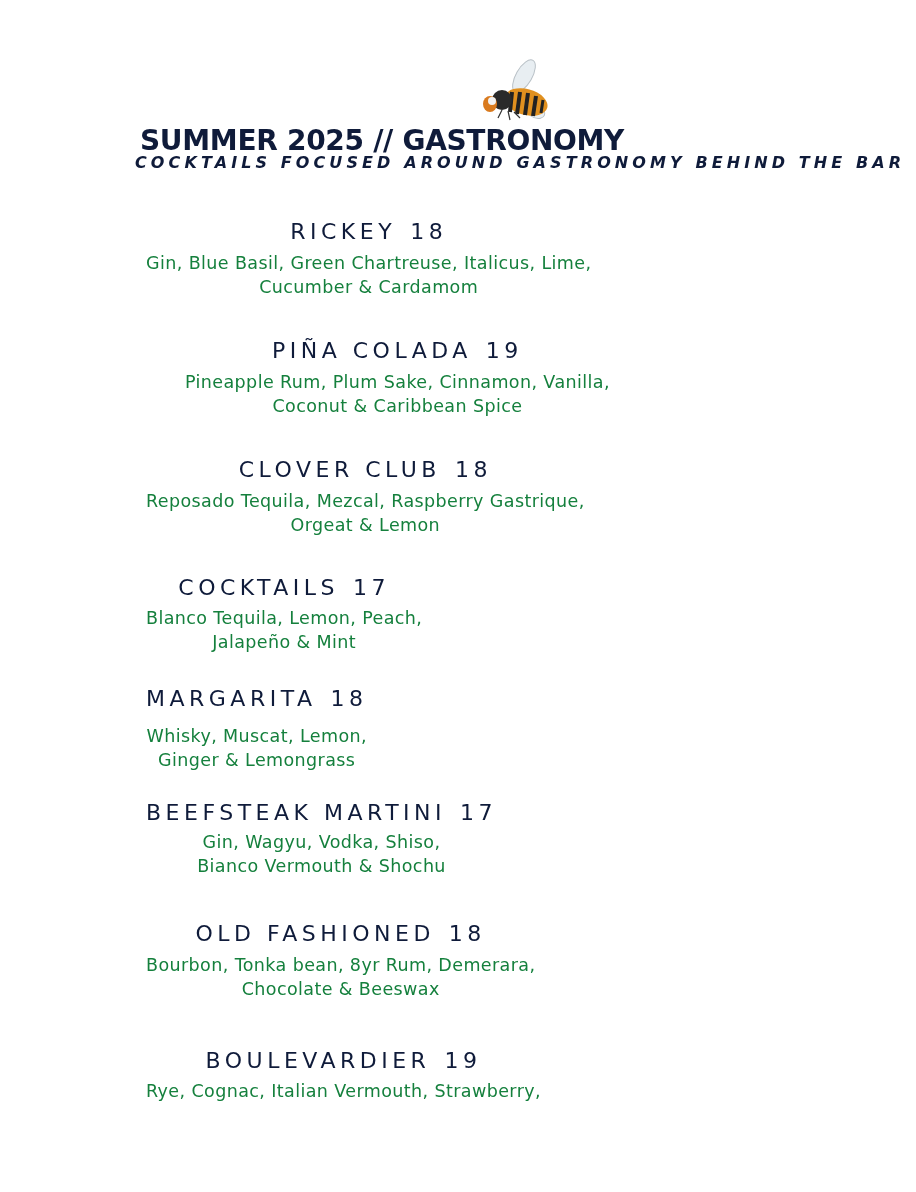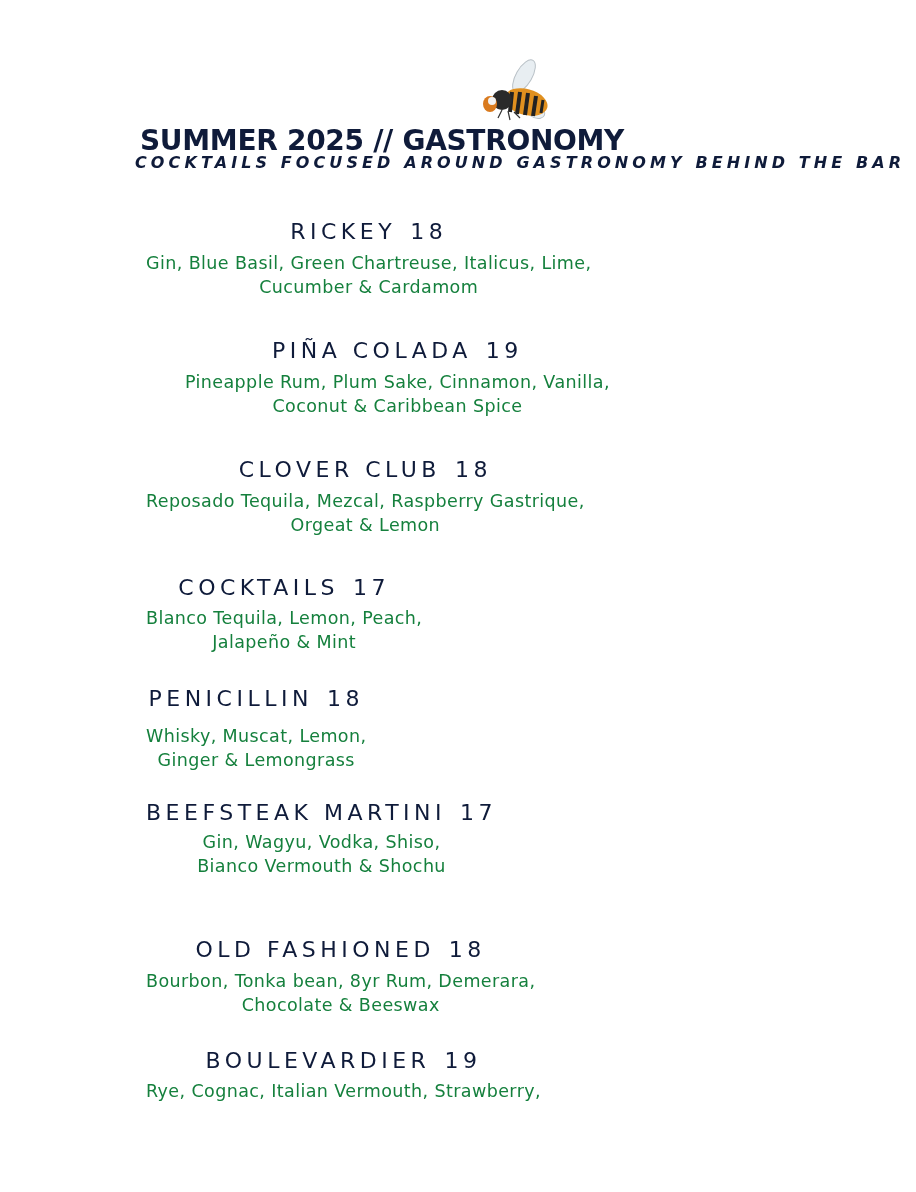--- a/index.html
+++ b/index.html
@@ -66,36 +66,36 @@
 
 <div class="item" style="top:575px;">
   <div class="item-name"><span>COCKTAILS</span><span class="price">17</span></div>
   <div class="item-desc" style="margin-top:5px;">
       <div>Blanco Tequila, Lemon, Peach,</div>
       <div>Jalapeño &amp; Mint</div>
     </div>
 </div>
 
 <div class="item" style="top:686px;">
-  <div class="item-name"><span>PENICILLIN</span><span class="price">18</span></div>
+  <div class="item-name"><span>MARGARITA</span><span class="price">18</span></div>
   <div class="item-desc" style="margin-top:12px;">
       <div>Whisky, Muscat, Lemon,</div>
       <div>Ginger &amp; Lemongrass</div>
     </div>
 </div>
 
 <div class="item" style="top:800px;">
   <div class="item-name"><span>BEEFSTEAK MARTINI</span><span class="price">17</span></div>
   <div class="item-desc" style="margin-top:4px;">
       <div>Gin, Wagyu, Vodka, Shiso,</div>
       <div>Bianco Vermouth &amp; Shochu</div>
     </div>
 </div>
 
-<div class="item" style="top:921px;margin-top:16px;">
+<div class="item" style="top:921px;">
   <div class="item-name"><span>OLD FASHIONED</span><span class="price">18</span></div>
   <div class="item-desc">
       <div>Bourbon, Tonka bean, 8yr Rum, Demerara,</div>
       <div>Chocolate &amp; Beeswax</div>
     </div>
 </div>
 
 <div class="item" style="top:1048px;">
   <div class="item-name"><span>BOULEVARDIER</span><span class="price">19</span></div>
   <div class="item-desc" style="line-height:22px;">

